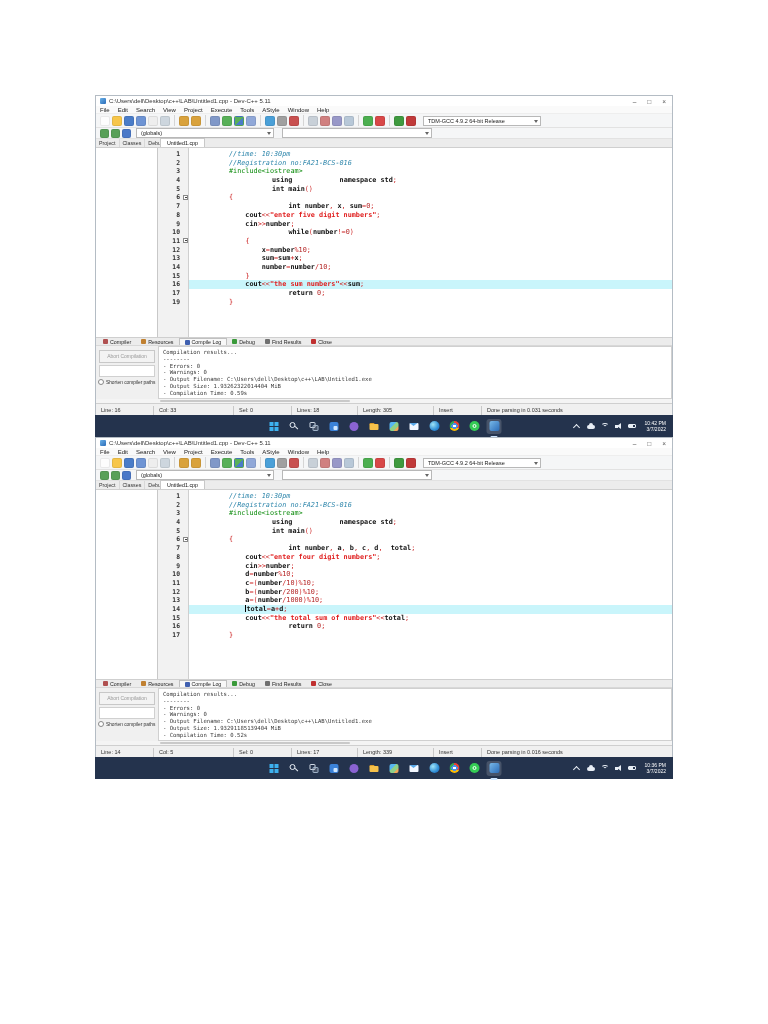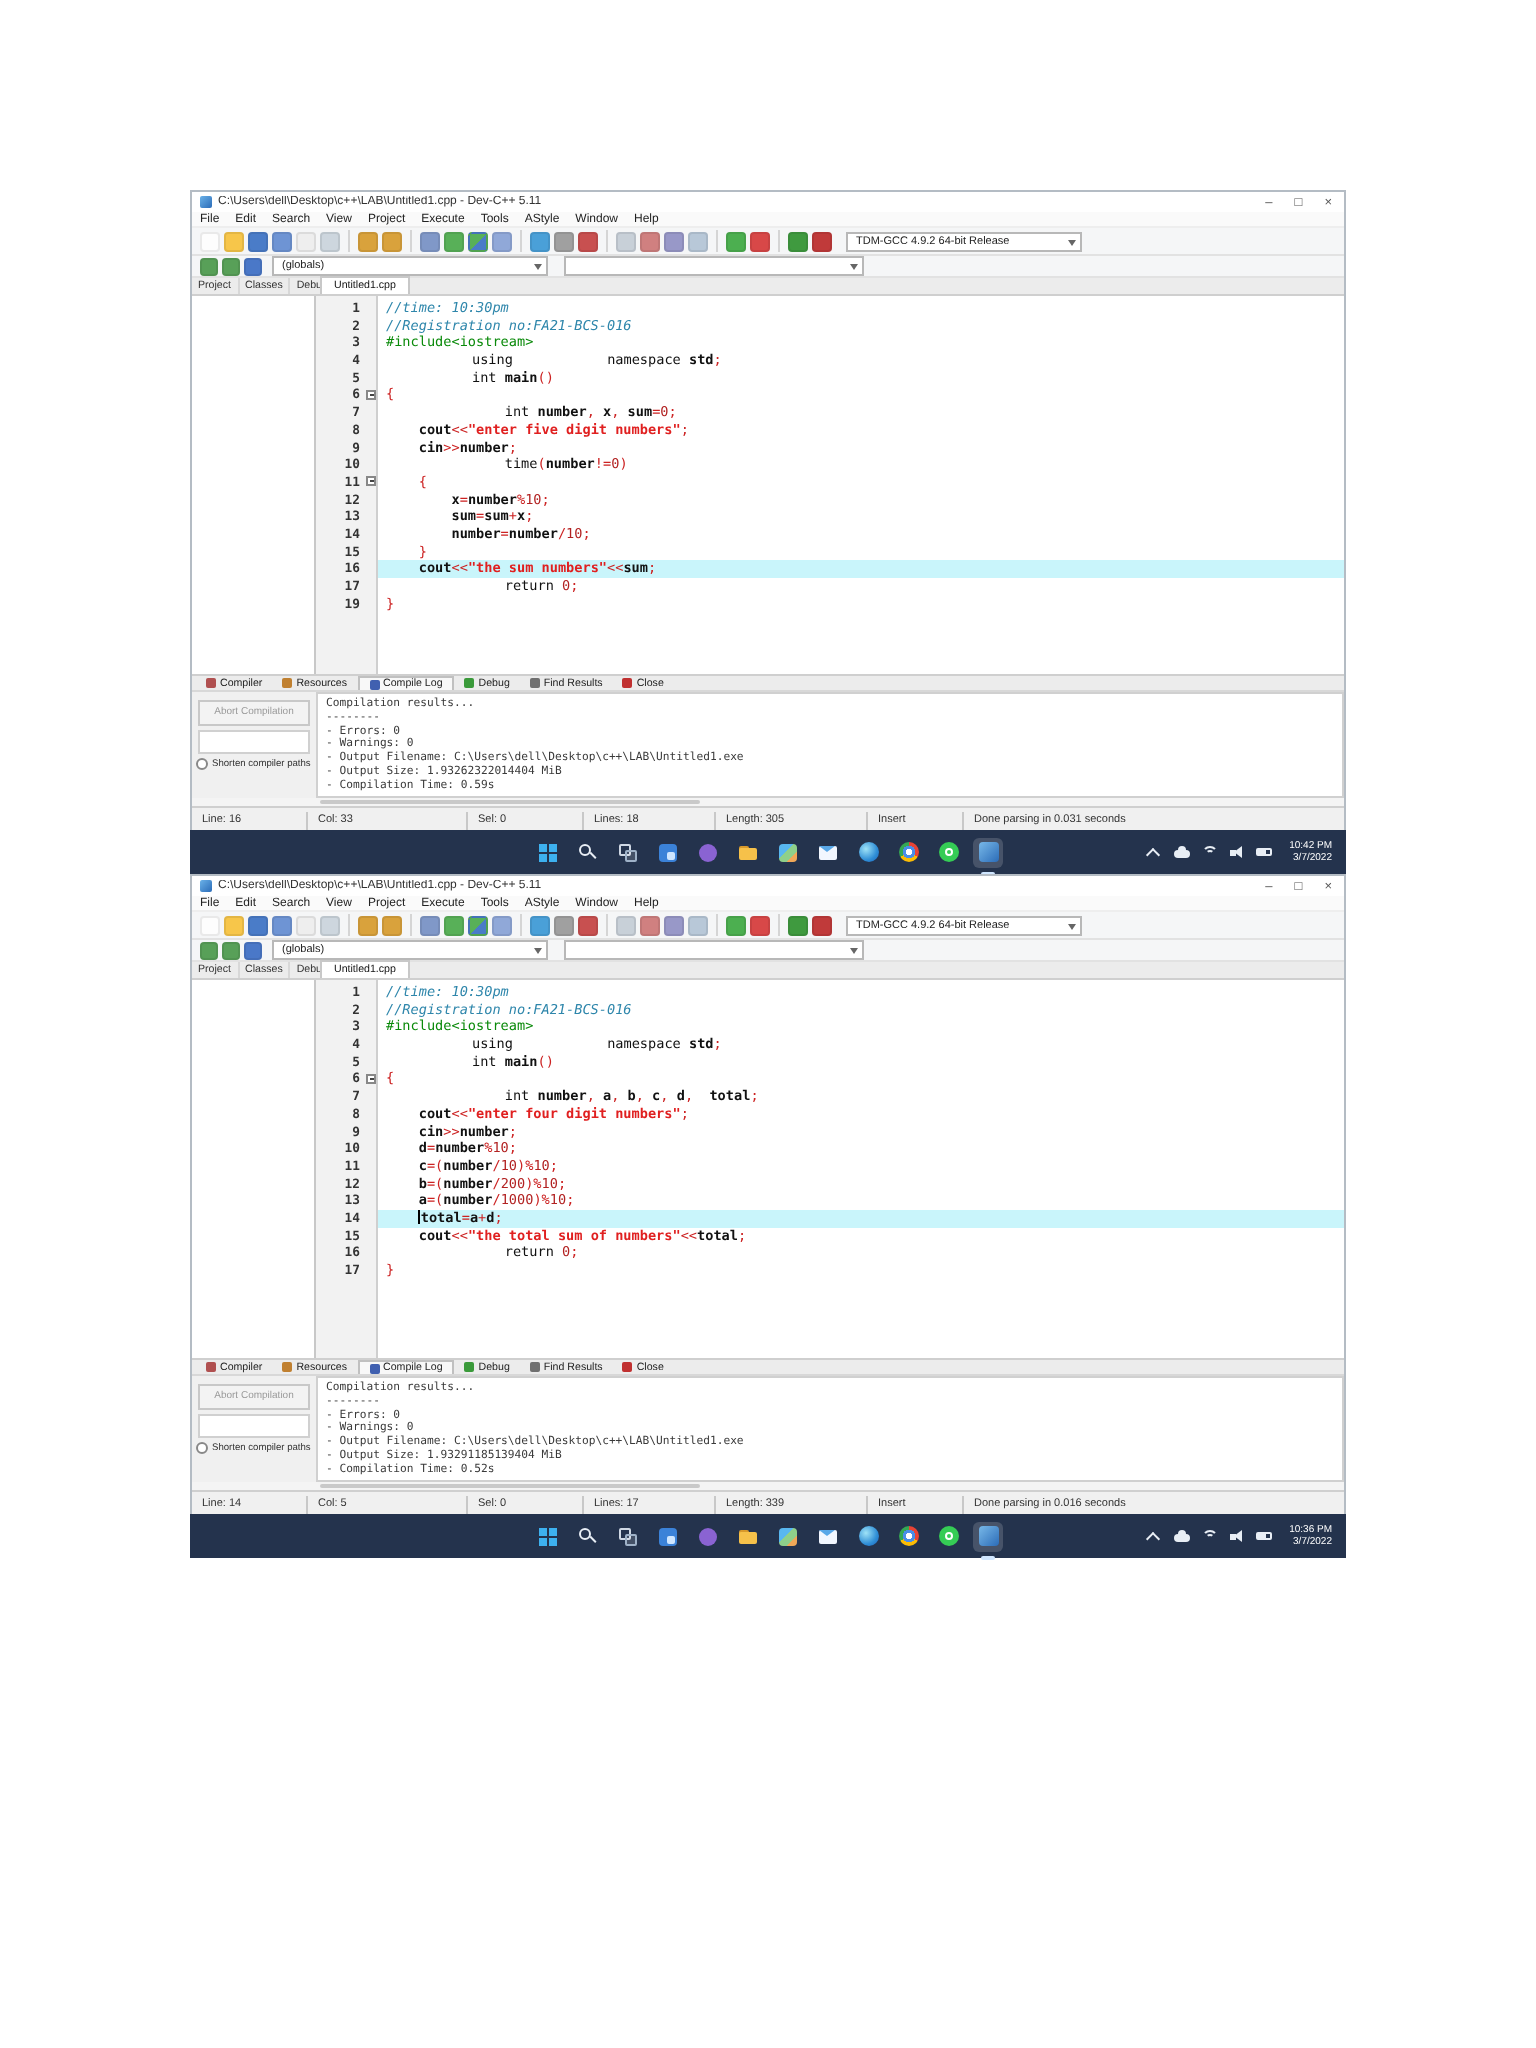--- a/index.html
+++ b/index.html
@@ -59,24 +59,24 @@
   .main{height:189px;display:flex;box-sizing:border-box;}
   .sidepanel{flex:0 0 62px;background:#fff;border-right:1px solid #c8c8c8;box-sizing:border-box;}
   .editor{flex:1;position:relative;overflow:hidden;font-family:"DejaVu Sans Mono",monospace;font-size:6.8px;line-height:8.7px;
     background:linear-gradient(90deg,#f2f2f2 0,#f2f2f2 30px,#cfcfcf 30px,#cfcfcf 31px,#fff 31px);padding-top:2px;}
   .codeline{display:flex;height:8.7px;}
   .codeline.hl{background:linear-gradient(90deg,transparent 31px,var(--highlight-line,#c9f5fb) 31px);}
   .ln{flex:0 0 22px;text-align:right;padding-right:2px;color:#333;font-weight:bold;font-size:6.4px;}
   .fold{flex:0 0 9px;position:relative;}
   .fold.box::before{content:"";position:absolute;left:1px;top:1.5px;width:5px;height:5px;border:1px solid #888;background:#fff;box-sizing:border-box;}
   .fold.box::after{content:"";position:absolute;left:2.5px;top:3.5px;width:2px;height:1px;background:#444;}
-  .ltext{white-space:pre;padding-left:2px;color:#111;}
+  .ltext{white-space:pre;padding-left:2px;color:#111;margin-left:36px;}
   .seg-cm{color:var(--comment,#2e86ab);font-style:italic;}
   .seg-pp{color:var(--preprocessor,#0a8a0a);}
-  .seg-kw{font-weight:normal;color:#111;padding-left:43px;}
+  .seg-kw{font-weight:bold;color:#111;padding-left:43px;}
   .seg-id{color:#111;font-weight:bold;}
   .seg-st{color:var(--string,#e02020);font-weight:bold;}
   .seg-nu{color:var(--number,#b22222);}
   .seg-sy{color:var(--symbol,#cc2222);}
   .seg-caret{display:inline-block;width:1px;height:7px;background:#000;vertical-align:-1px;}
   
   .comptabs{height:9px;background:#ececec;border-top:1px solid #cfcfcf;border-bottom:1px solid #d8d8d8;display:flex;align-items:center;box-sizing:border-box;padding-left:2px;}
   .ctab{display:inline-flex;align-items:center;gap:2px;padding:0 5px;font-size:5.3px;color:#222;height:100%;box-sizing:border-box;}
   .ctab.active{background:#f8f8f8;border:1px solid #c0c0c0;border-bottom:none;}
   .cti{width:5px;height:5px;border-radius:1px;display:inline-block;}
@@ -278,21 +278,21 @@
           <span class="ltext"><span class="seg-id">    cout</span><span class="seg-sy">&lt;&lt;</span><span class="seg-st">"enter five digit numbers"</span><span class="seg-sy">;</span></span>
         </div>
         <div class="codeline">
           <span class="ln">9</span>
           <span class="fold"></span>
           <span class="ltext"><span class="seg-id">    cin</span><span class="seg-sy">&gt;&gt;</span><span class="seg-id">number</span><span class="seg-sy">;</span></span>
         </div>
         <div class="codeline">
           <span class="ln">10</span>
           <span class="fold"></span>
-          <span class="ltext"><span class="seg-id">    </span><span class="seg-kw">time</span><span class="seg-sy">(</span><span class="seg-id">number</span><span class="seg-sy">!=</span><span class="seg-nu">0</span><span class="seg-sy">)</span></span>
+          <span class="ltext"><span class="seg-id">    </span><span class="seg-kw">while</span><span class="seg-sy">(</span><span class="seg-id">number</span><span class="seg-sy">!=</span><span class="seg-nu">0</span><span class="seg-sy">)</span></span>
         </div>
         <div class="codeline">
           <span class="ln">11</span>
           <span class="fold box"></span>
           <span class="ltext"><span class="seg-id">    </span><span class="seg-sy">{</span></span>
         </div>
         <div class="codeline">
           <span class="ln">12</span>
           <span class="fold"></span>
           <span class="ltext"><span class="seg-id">        x</span><span class="seg-sy">=</span><span class="seg-id">number</span><span class="seg-sy">%</span><span class="seg-nu">10</span><span class="seg-sy">;</span></span>

